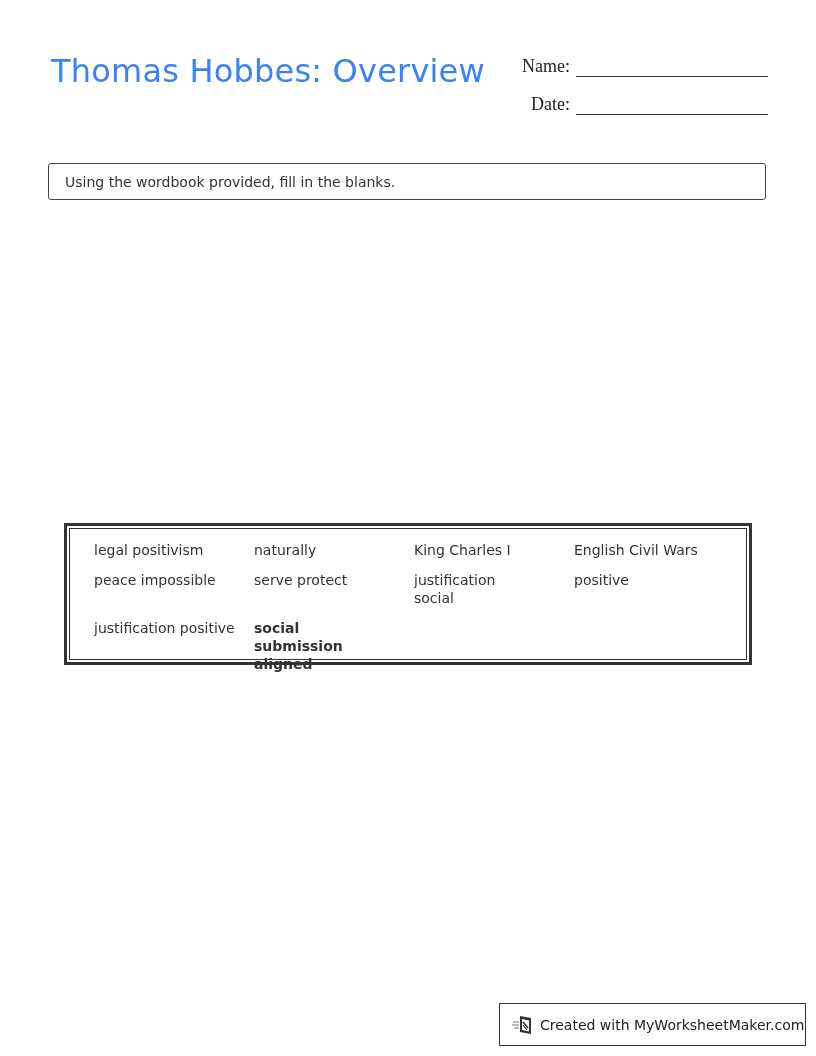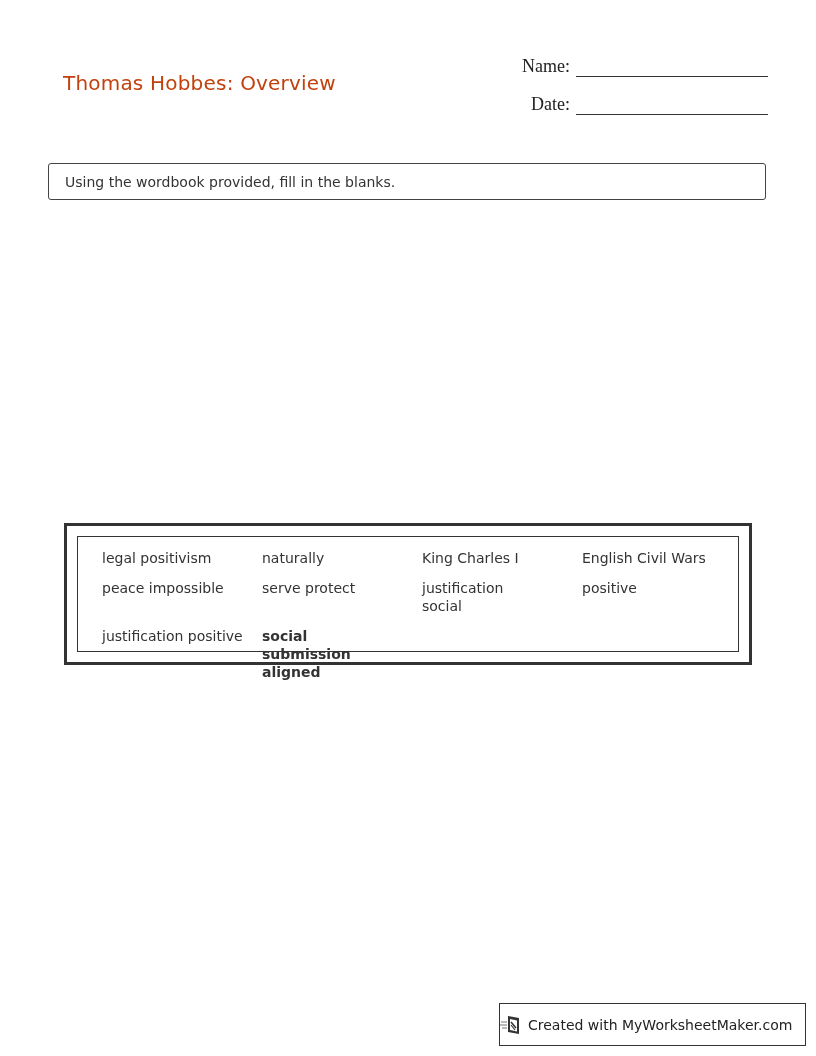--- a/index.html
+++ b/index.html
@@ -12,25 +12,25 @@
       height: 1056px;
       position: relative;
       overflow: hidden;
       font-family: "DejaVu Sans", sans-serif;
       color: #222222;
     }
     .title {
       position: absolute;
       left: 48px;
       top: 46px;
-      font-size: 20px;
+      font-size: 32px;
       font-weight: normal;
       letter-spacing: 0.2px;
-      color: #c2410c;
-      margin: 15px;
+      color: #3b82f6;
+      margin: 3px;
       line-height: 44px;
       font-family: "DejaVu Sans", sans-serif;
     }
     .meta-row {
       position: absolute;
       display: flex;
       align-items: flex-end;
       font-family: "Liberation Serif", "DejaVu Serif", serif;
       font-size: 18px;
       color: #222222;
@@ -63,21 +63,21 @@
       line-height: 36px;
     }
     .wordbank {
       position: absolute;
       left: 64px;
       top: 523px;
       width: 688px;
       height: 142px;
       box-sizing: border-box;
       border: 3px solid #333333;
-      padding: 10px;
+      padding: 2px;
     }
     .wordbank-inner {
       width: 100%;
       height: 100%;
       box-sizing: border-box;
       border: 1px solid #333333;
       padding: 12px 0 0 24px;
     }
     .wordgrid {
       display: grid;
@@ -94,20 +94,21 @@
     .footer {
       position: absolute;
       left: 499px;
       top: 1003px;
       width: 307px;
       height: 43px;
       border: 1px solid #333333;
       box-sizing: border-box;
       display: flex;
       align-items: center;
+      padding-left: 12px;
       font-size: 14px;
       color: #222222;
     }
     .footer-icon {
       width: 22px;
       height: 22px;
       margin-right: 6px;
       display: inline-block;
     }
   </style>

